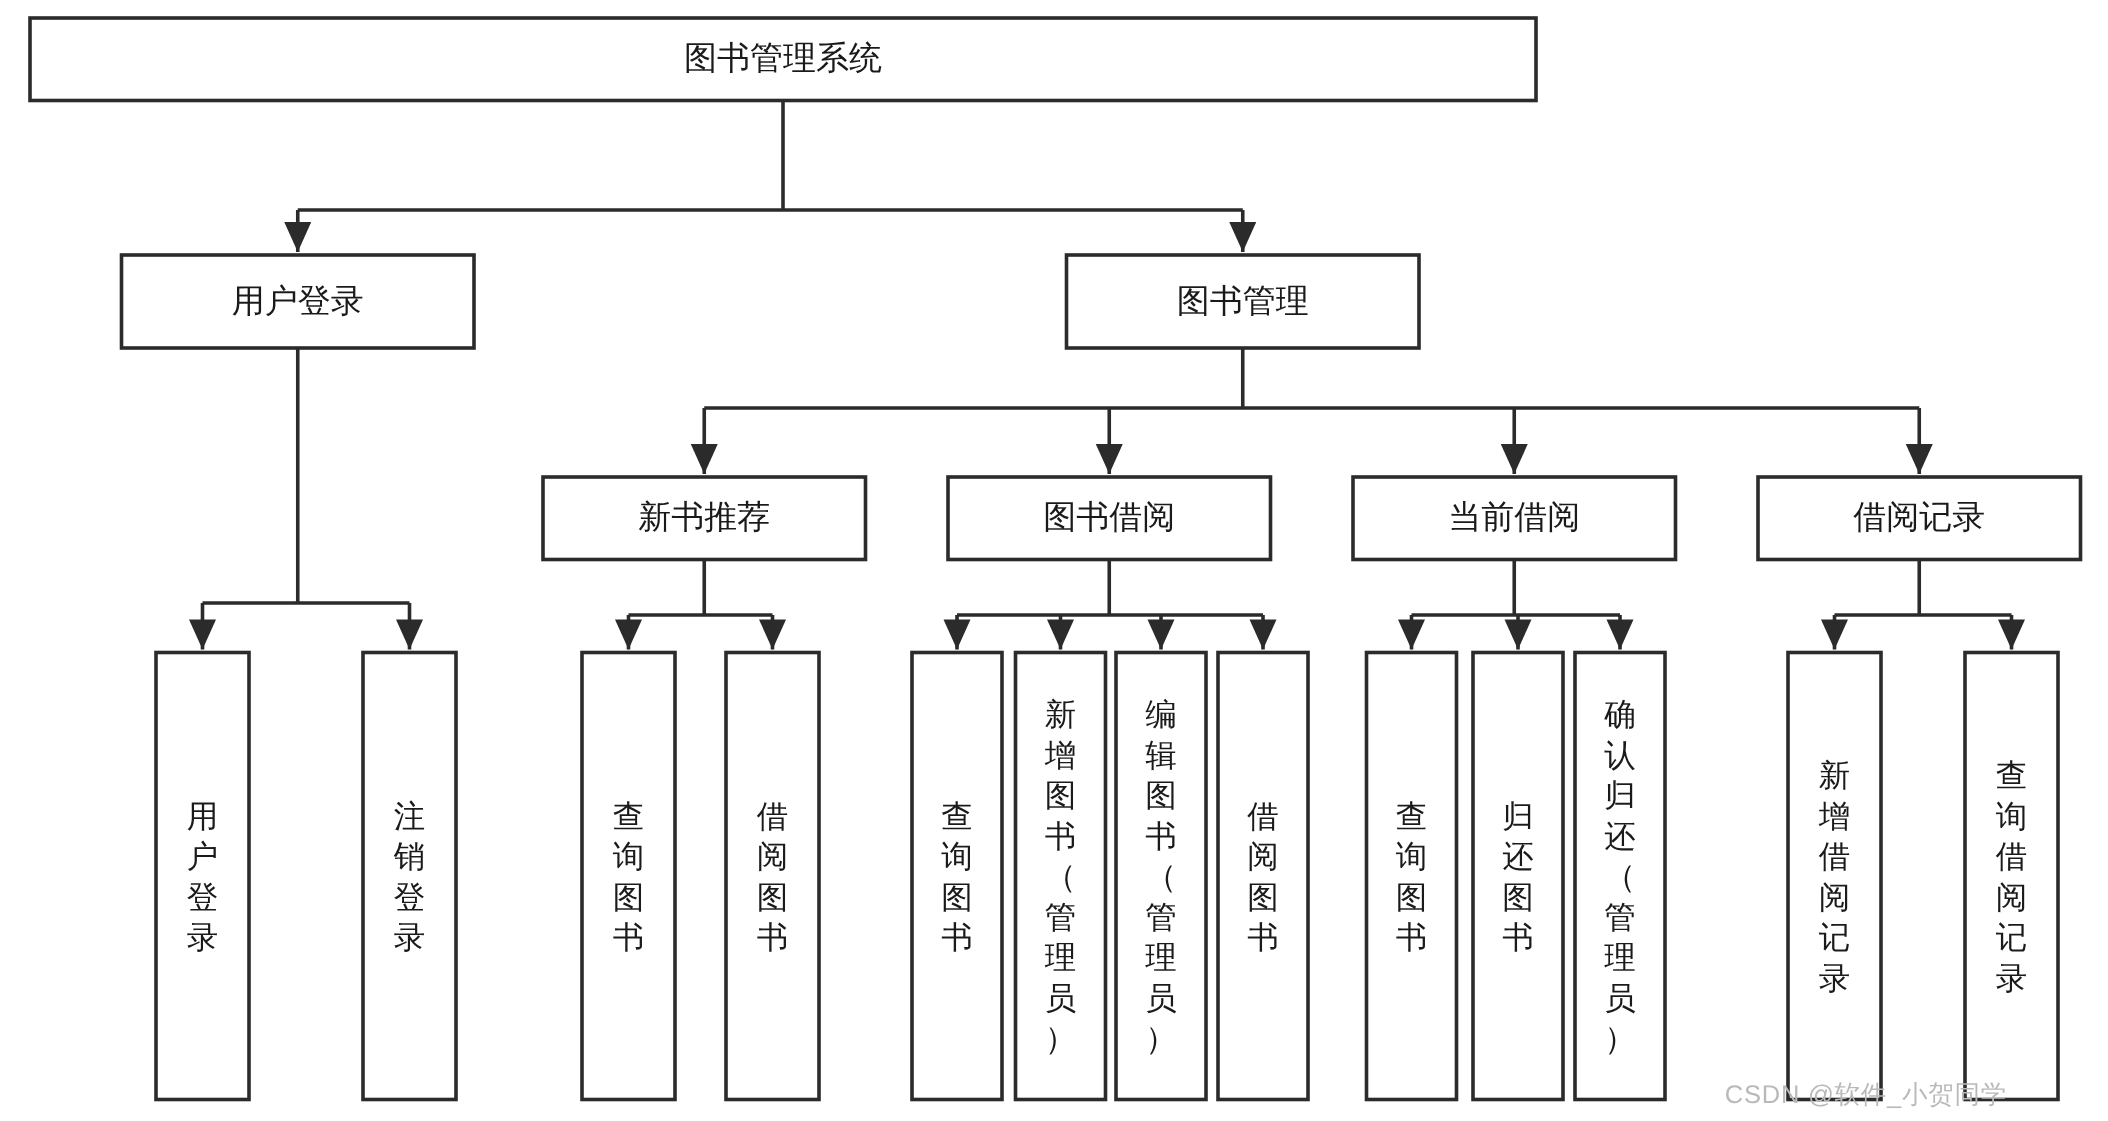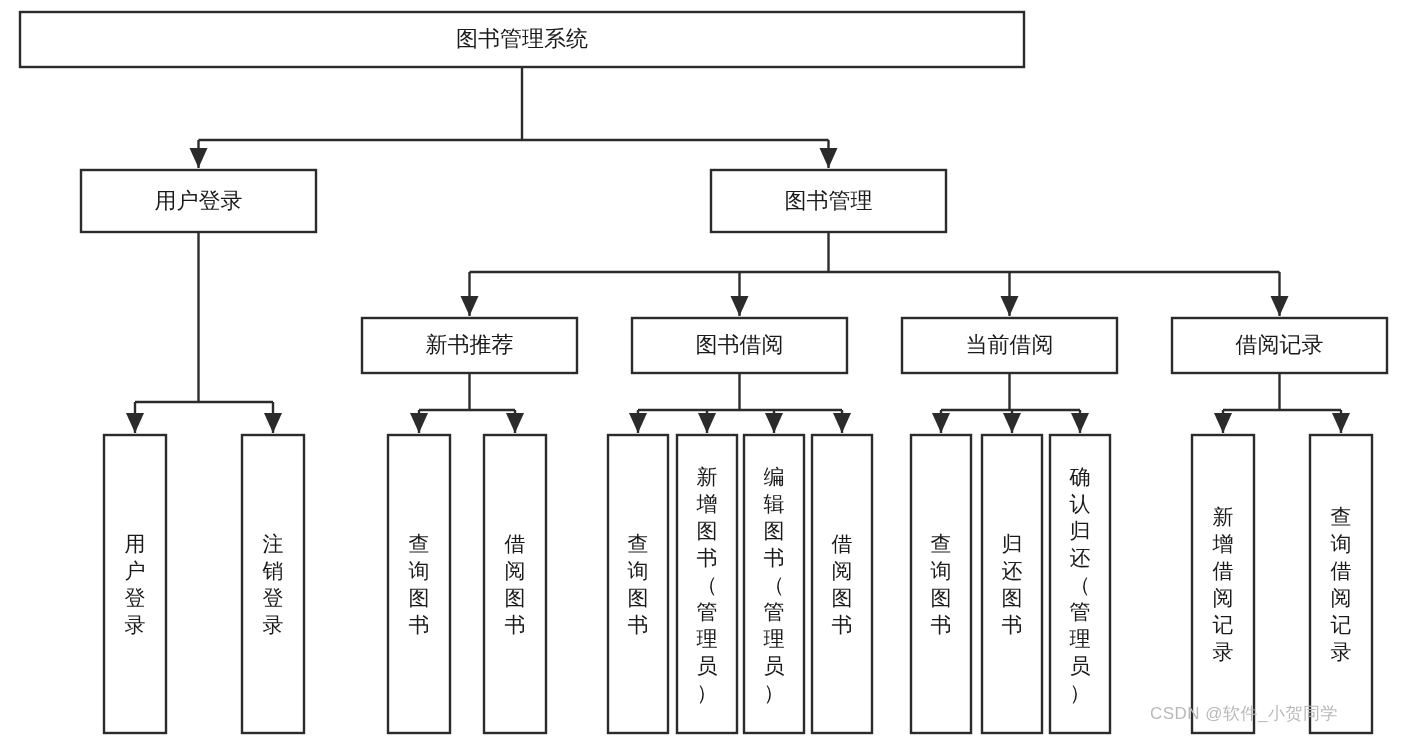--- a/index.html
+++ b/index.html
@@ -49,21 +49,21 @@
   }
   .node-label-v {
     font-family: "Liberation Sans", "DejaVu Sans", sans-serif;
     font-size: 21px;
     fill: #1a1a1a;
     text-anchor: middle;
   }
   .watermark {
     position: absolute;
     right: 14px;
-    bottom: 22px;
+    bottom: 6px;
     font-family: "Liberation Sans", "DejaVu Sans", sans-serif;
     font-size: 17px;
     color: #b9b9b9;
     letter-spacing: 0.5px;
     white-space: nowrap;
     user-select: none;
   }
 </style>
 </head>
 <body>

